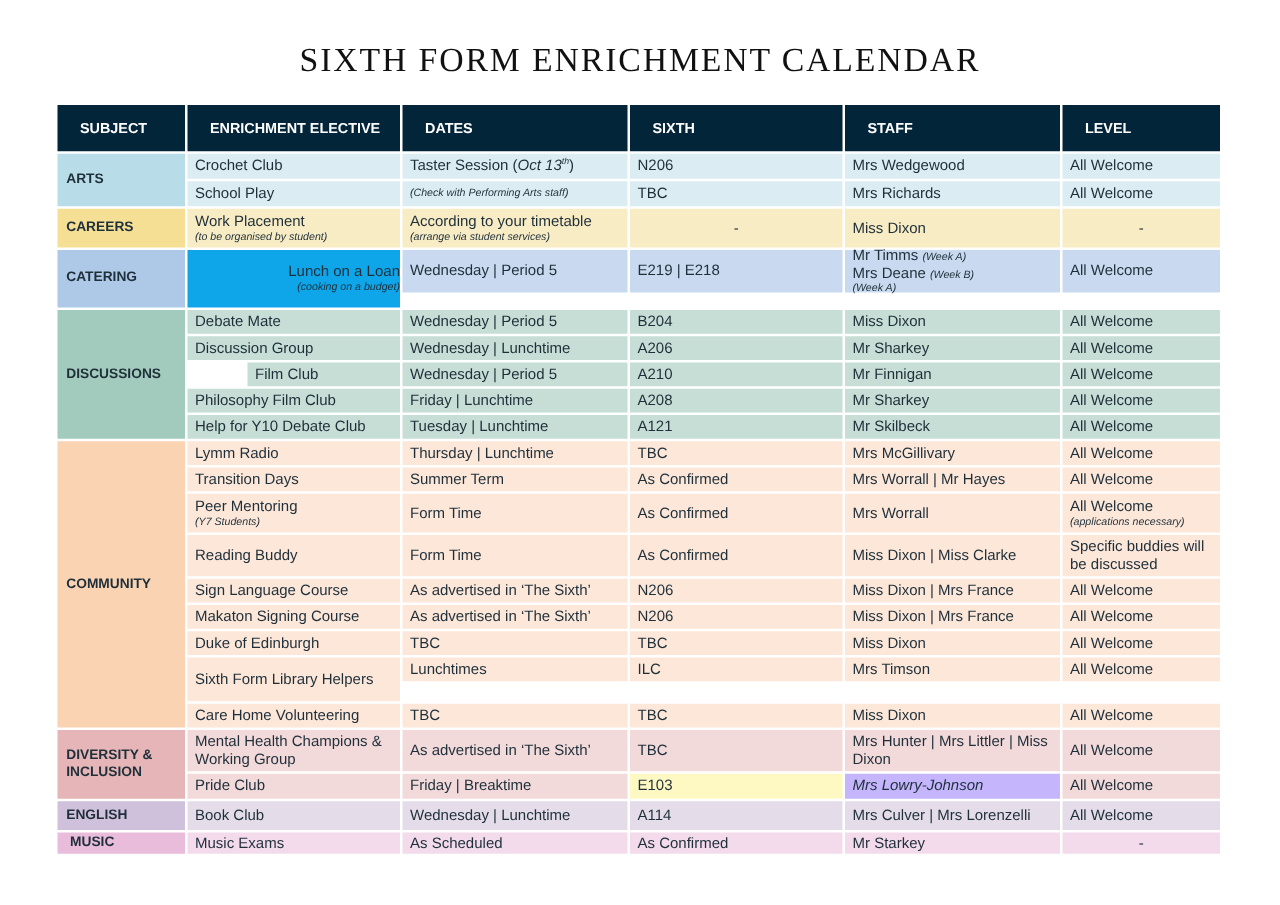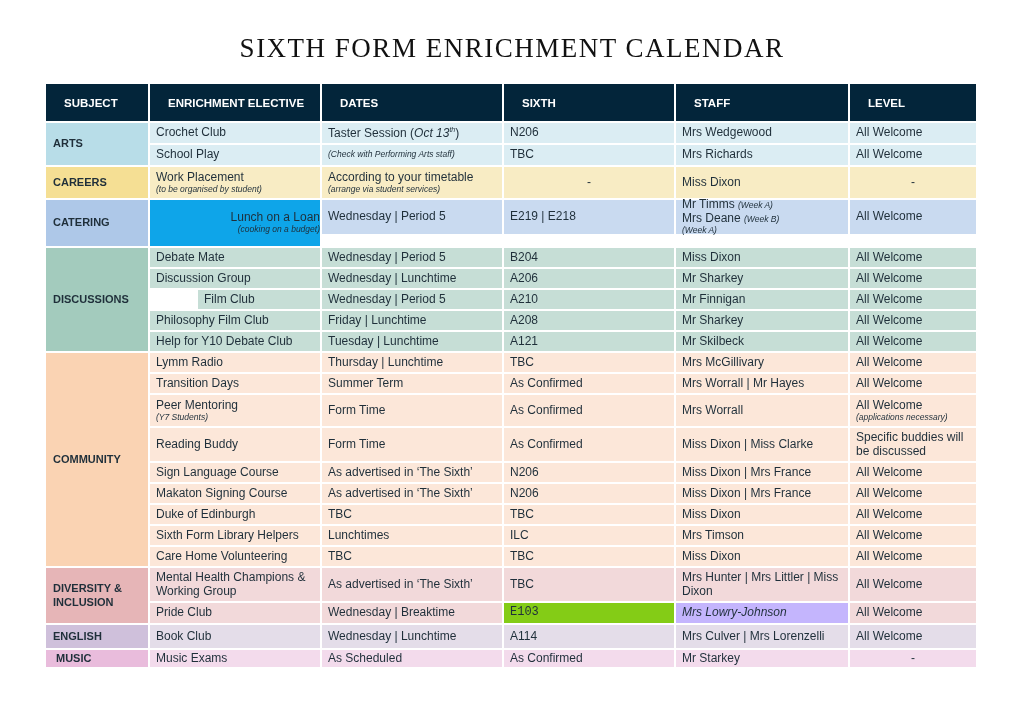--- a/index.html
+++ b/index.html
@@ -270,21 +270,21 @@
     </div>
     <div class="cell" style="background: rgb(252, 231, 217); height: 19px; grid-area: 17 / 4;">
       <div>TBC</div>
     </div>
     <div class="cell" style="background: rgb(252, 231, 217); height: 19px; grid-area: 17 / 5;">
       <div>Miss Dixon</div>
     </div>
     <div class="cell" style="background: rgb(252, 231, 217); height: 19px; grid-area: 17 / 6;">
       <div>All Welcome</div>
     </div>
-    <div class="cell" style="background: rgb(252, 231, 217); height: 19px; grid-area: 18 / 2;">
+    <div class="cell" style="background: rgb(252, 231, 217); height: 35px; grid-area: 18 / 2;">
       <div>Sixth Form Library Helpers</div>
     </div>
     <div class="cell" style="background: rgb(252, 231, 217); height: 19px; grid-area: 18 / 3;">
       <div>Lunchtimes</div>
     </div>
     <div class="cell" style="background: rgb(252, 231, 217); height: 19px; grid-area: 18 / 4;">
       <div>ILC</div>
     </div>
     <div class="cell" style="background: rgb(252, 231, 217); height: 19px; grid-area: 18 / 5;">
       <div>Mrs Timson</div>
@@ -320,23 +320,23 @@
     <div class="cell" style="background: rgb(242, 217, 218); height: 33px; grid-area: 20 / 5;">
       <div>Mrs Hunter | Mrs Littler | Miss Dixon</div>
     </div>
     <div class="cell" style="background: rgb(242, 217, 218); height: 33px; grid-area: 20 / 6;">
       <div>All Welcome</div>
     </div>
     <div class="cell" style="background: rgb(242, 217, 218); height: 20px; grid-area: 21 / 2;">
       <div>Pride Club</div>
     </div>
     <div class="cell" style="background: rgb(242, 217, 218); height: 20px; grid-area: 21 / 3;">
-      <div>Wednesday | Breaktime</div>
-    </div>
-    <div class="cell" style="background: #84cc16; height: 20px; grid-area: 21 / 4; font-family: Liberation Mono, monospace;">
+      <div>Friday | Breaktime</div>
+    </div>
+    <div class="cell" style="background: #fef9c3; height: 20px; grid-area: 21 / 4;">
       <div>E103</div>
     </div>
     <div class="cell" style="background: #c4b5fd; height: 20px; grid-area: 21 / 5; font-style: italic;">
       <div>Mrs Lowry-Johnson</div>
     </div>
     <div class="cell" style="background: rgb(242, 217, 218); height: 20px; grid-area: 21 / 6;">
       <div>All Welcome</div>
     </div>
     <div class="subj" style="background: rgb(207, 192, 219); grid-area: 22 / 1 / span 1;">ENGLISH</div>
     <div class="cell" style="background: rgb(228, 221, 233); height: 23px; grid-area: 22 / 2;">

